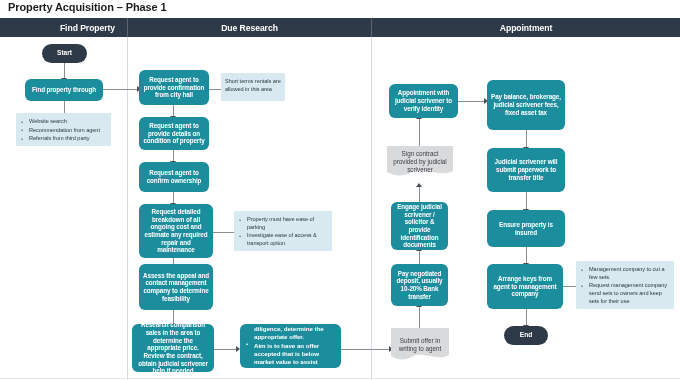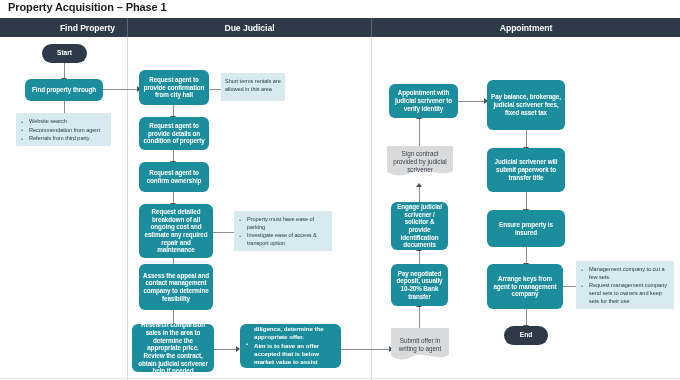--- a/index.html
+++ b/index.html
@@ -94,21 +94,21 @@
 </style>
 </head>
 <body>
 
 <div id="canvas">
 
   <div class="title">Property Acquisition – Phase 1</div>
 
   <div class="header-band"></div>
   <div class="header-cell" style="left:12px;width:127px;margin-left:12px;">Find Property</div>
-  <div class="header-cell" style="left:128px;width:243px;">Due Judicial</div>
+  <div class="header-cell" style="left:128px;width:243px;">Due Research</div>
   <div class="header-cell" style="left:372px;width:308px;">Appointment</div>
   <div class="header-div" style="left:127px;"></div>
   <div class="header-div" style="left:371px;"></div>
 
   <div class="lane-sep" style="left:127px;"></div>
   <div class="lane-sep" style="left:371px;"></div>
   <div class="bottom-rule"></div>
 
   <div class="conn v" style="left:64px;top:62px;height:17px;"></div>
   <div class="arrow ar-down" style="left:61px;top:78px;"></div>

